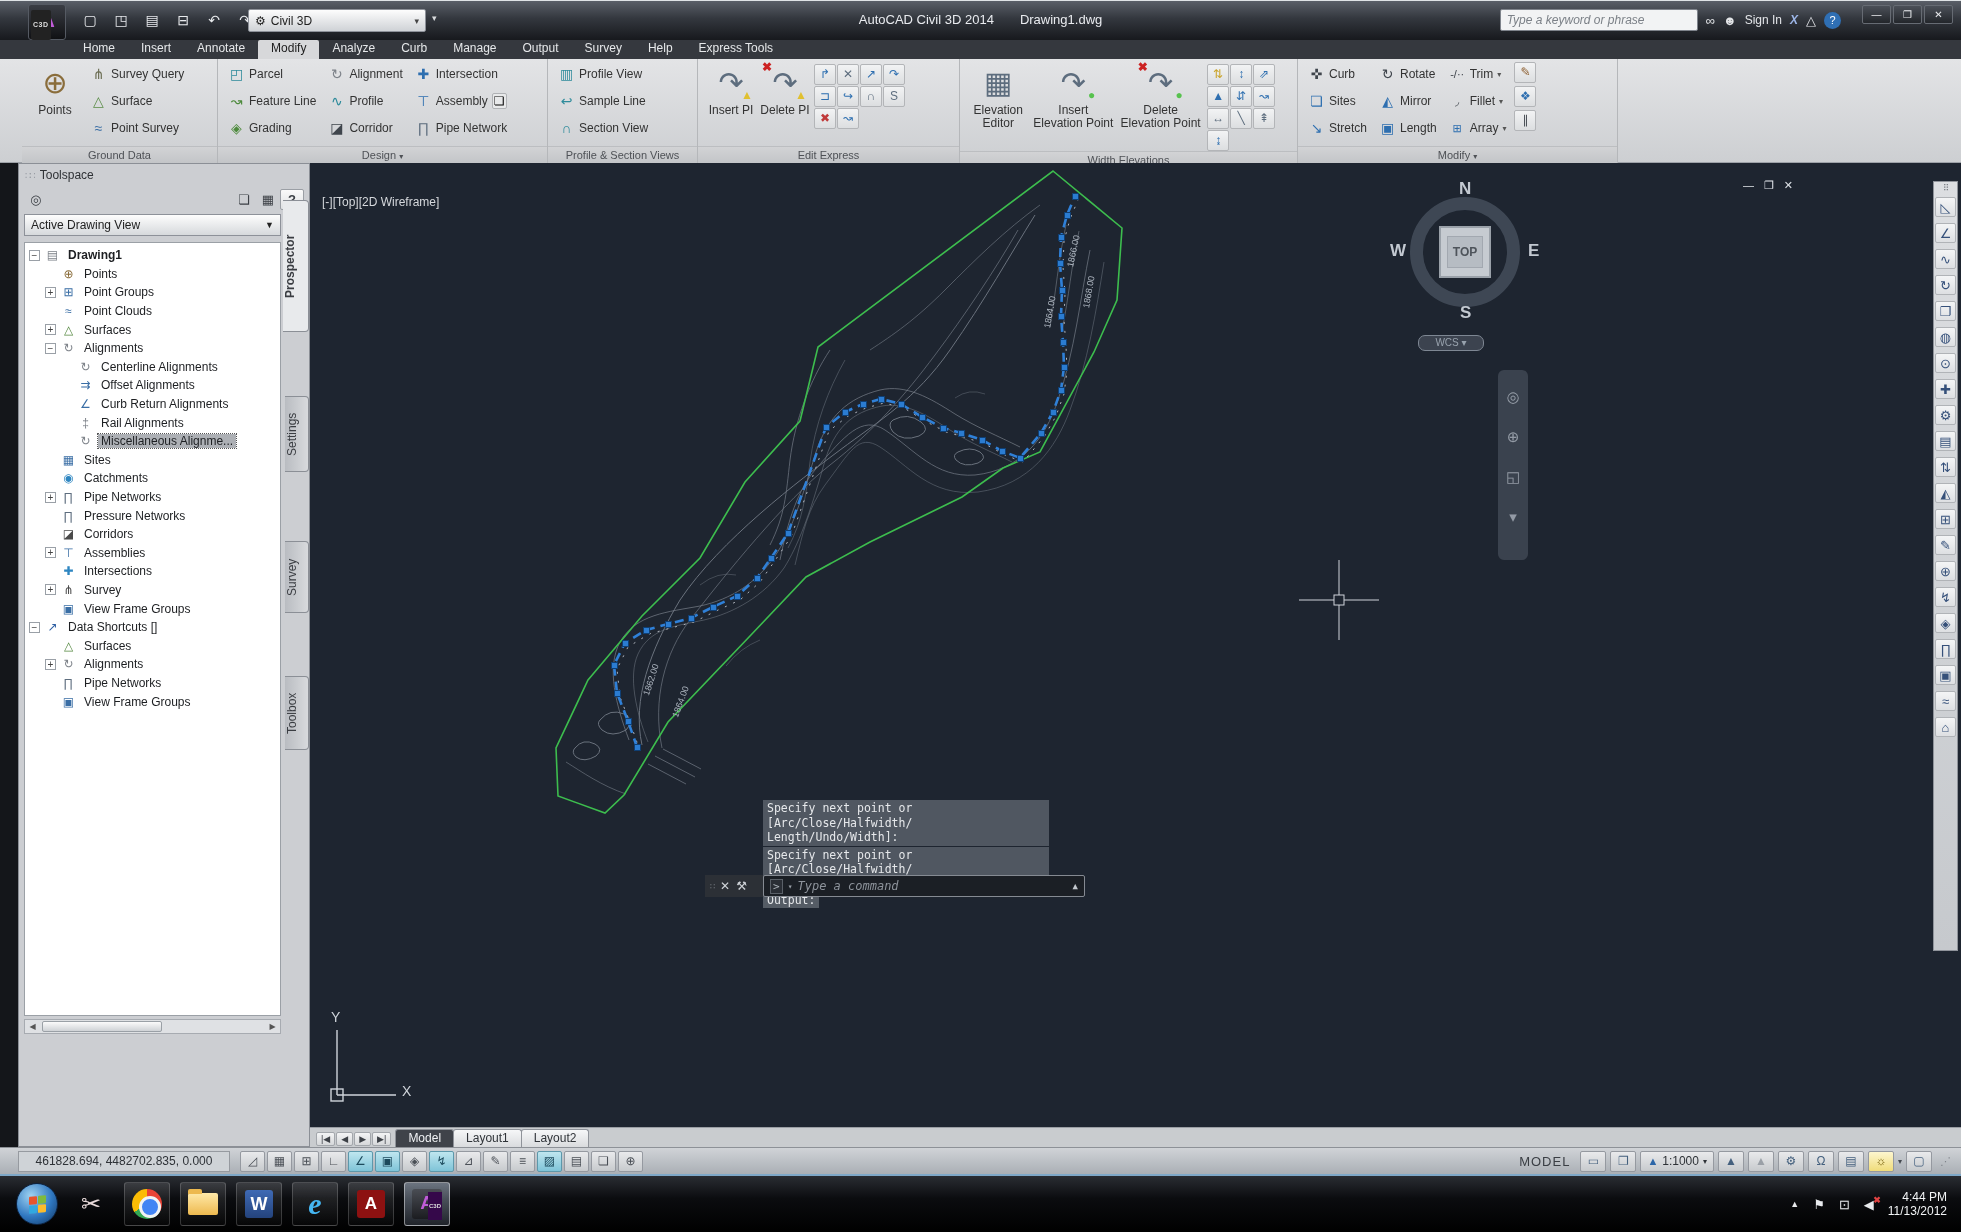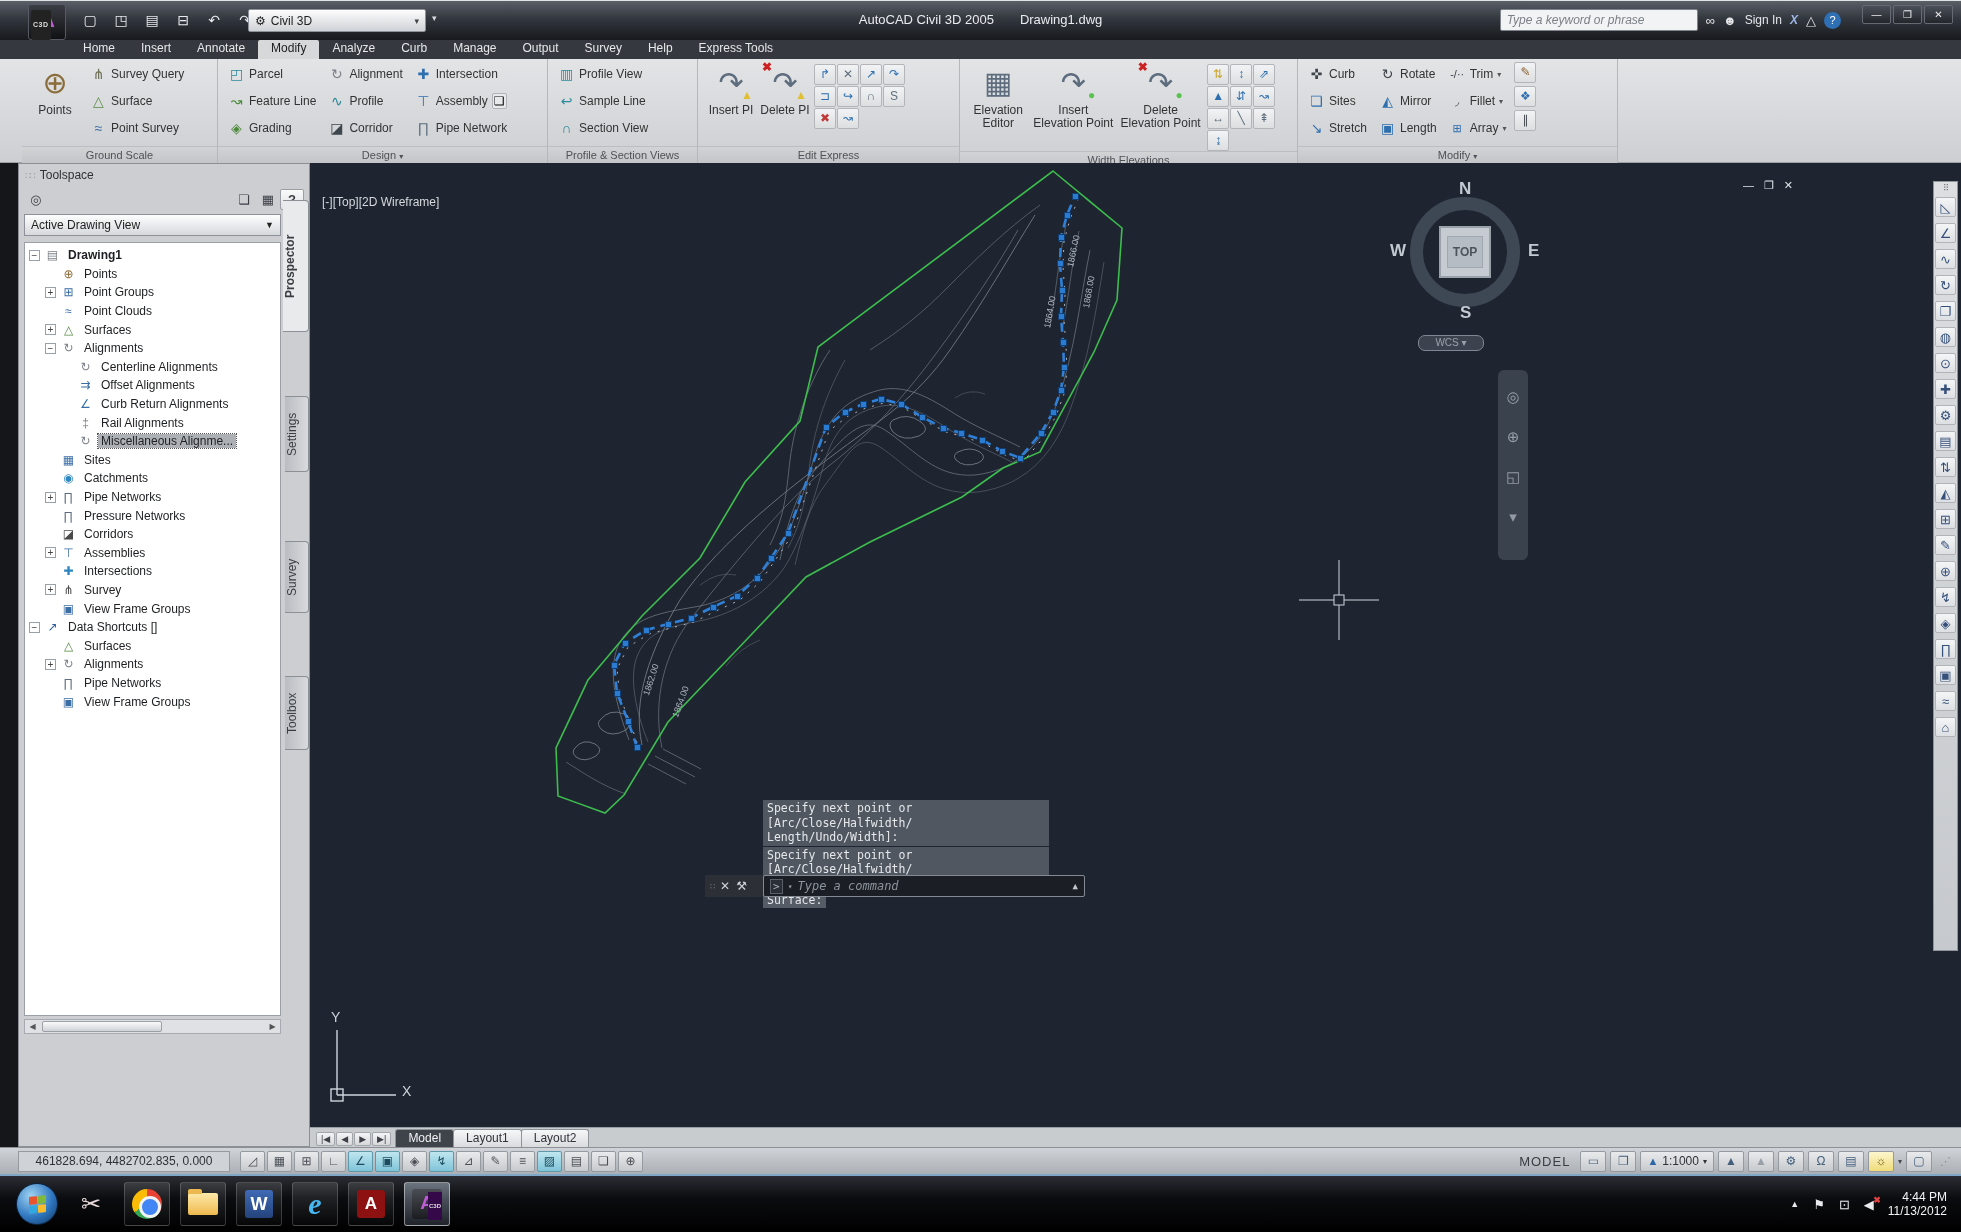--- a/index.html
+++ b/index.html
@@ -222,21 +222,21 @@
         <div class="qbtn">↶</div>
         <div class="qbtn">↷</div>
       </div>
     <div class="wscombo">
       <span>⚙</span>
       <span>Civil 3D</span>
       <span class="arr">▾</span>
     </div>
     <div class="wsover">▾</div>
     <div class="apptitle">
-      <span>AutoCAD Civil 3D 2005</span><span class="doc">Drawing1.dwg</span>
+      <span>AutoCAD Civil 3D 2014</span><span class="doc">Drawing1.dwg</span>
     </div>
     <div class="infocenter">
       <div class="icsearch">Type a keyword or phrase</div>
       <span class="icbtn">∞</span>
       <span class="icbtn">☻</span>
       <span>Sign In</span>
       <span class="icx">X</span>
       <span class="icbtn">△</span>
       <span class="ichelp">?</span>
     </div>
@@ -279,21 +279,21 @@
             <div class="rbtn">
               <span class="ri" style="color:#5a8c46">△</span>
               <span class="rl">Surface</span>
             </div>
             <div class="rbtn">
               <span class="ri" style="color:#3a6ea5">≈</span>
               <span class="rl">Point Survey</span>
             </div>
           </div>
       </div>
-      <div class="plabel">Ground Scale</div>
+      <div class="plabel">Ground Data</div>
     </div>
 
     <div class="panel" style="width:330px">
       <div class="pbody">
         <div class="pcol">
 
         <div class="rbtn">
               <span class="ri" style="color:#2e8b9b">◰</span>
               <span class="rl">Parcel</span>
             </div>
@@ -781,21 +781,21 @@
             <span class="rtic">∏</span>
             <span class="rtic">▣</span>
             <span class="rtic">≈</span>
             <span class="rtic">⌂</span>
           </span>
       </div>
 
       <div class="cmdhist">
         <div class="cbox"><span>Specify next point or [Arc/Close/Halfwidth/</span><br><span>Length/Undo/Width]:</span></div>
         <div class="cbox"><span>Specify next point or [Arc/Close/Halfwidth/</span><br><span>Length/Undo/Width]:</span></div>
-        <div class="cboxsm">Surface:</div>
+        <div class="cboxsm">Output:</div>
       </div>
       <div class="cmdbar">
         <div class="cmdleft">
           <span class="dots">∷</span>
           <span>✕</span>
           <span>⚒</span>
         </div>
         <div class="cmdfield">
           <span class="cmdprompt">&gt;</span>
           <span class="cmdcaret">▾</span>

